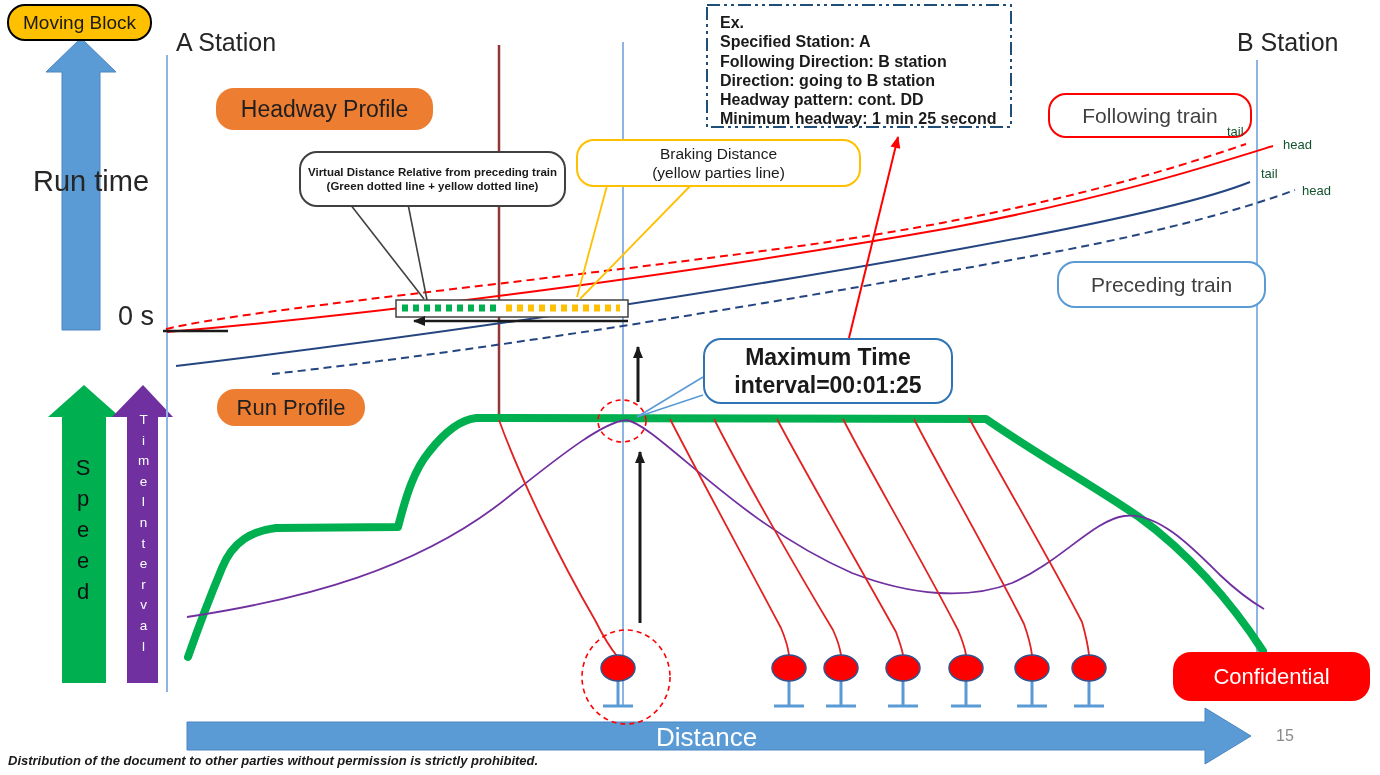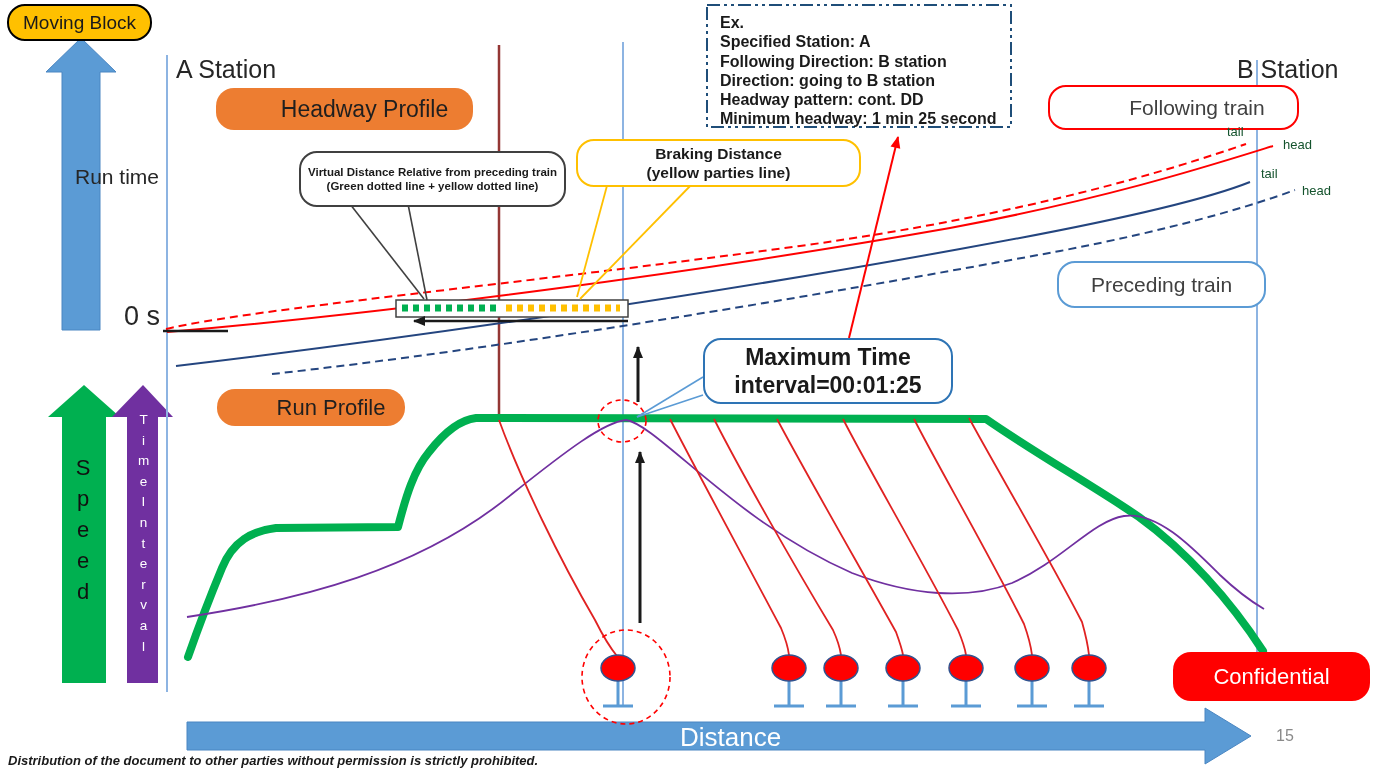--- a/index.html
+++ b/index.html
@@ -9,40 +9,40 @@
     --gray:#404040; --pagegray:#8A8A8A; --ink:#1A1A1A;
   }
   html,body{margin:0;padding:0;background:#fff;}
   #slide{position:relative;width:1380px;height:775px;background:#fff;overflow:hidden;
          font-family:"Liberation Sans","DejaVu Sans",sans-serif;color:var(--ink);}
   #vector{position:absolute;left:0;top:0;z-index:1;}
   .lbl{position:absolute;z-index:2;white-space:nowrap;}
   .boxed{display:flex;align-items:center;justify-content:center;text-align:center;background:#fff;border-radius:18px;}
   .badge{left:7px;top:4px;width:141px;height:33px;background:var(--gold);border:2px solid #000;
          font-size:19px;}
-  .station{font-size:25px;color:#262626;margin-top:27px;}
-  .axis-word{font-size:21px;color:#262626;margin-left:42px;}
-  .profile-chip{background:var(--orange);color:#1f1f1f;font-size:23px;padding-left:40px;}
+  .station{font-size:25px;color:#262626;}
+  .axis-word{font-size:29px;color:#262626;}
+  .profile-chip{background:var(--orange);color:#1f1f1f;font-size:23px;}
   .hp{left:216px;top:88px;width:217px;height:42px;}
   .rp{left:217px;top:389px;width:148px;height:37px;font-size:22px;}
   .virtual{left:299px;top:151px;width:263px;height:52px;border:2px solid var(--gray);
            font-size:11.5px;font-weight:bold;line-height:14px;flex-direction:column;}
   .braking{left:576px;top:139px;width:281px;height:44px;border:2px solid var(--gold);
-           font-size:15.5px;font-weight:bold;line-height:19px;flex-direction:column;}
+           font-size:15.5px;font-weight:normal;line-height:19px;flex-direction:column;}
   .maxbox{left:703px;top:338px;width:246px;height:62px;border:2px solid var(--maxborder);
           font-size:23px;font-weight:bold;line-height:28px;flex-direction:column;}
   .exbox{left:708px;top:6px;width:300px;padding:7px 0 0 12px;font-size:16px;font-weight:bold;
          line-height:19.3px;background:transparent;}
   .train-tag{font-size:21px;color:var(--gray);}
-  .following{left:1048px;top:85px;width:200px;height:41px;border:2px solid var(--red);padding-left:47px;}
+  .following{left:1048px;top:93px;width:200px;height:41px;border:2px solid var(--red);}
   .preceding{left:1057px;top:261px;width:205px;height:43px;border:2px solid var(--blue);}
   .tag-sm{font-size:13px;color:#14532d;}
   .confid{left:1173px;top:652px;width:197px;height:49px;background:var(--red);color:#fff;font-size:22px;}
-  .dist-lbl{left:656px;top:722px;font-size:26px;color:#fff;margin-left:24px;}
-  .zero{left:124px;top:301px;font-size:27px;color:#262626;}
+  .dist-lbl{left:656px;top:722px;font-size:26px;color:#fff;}
+  .zero{left:118px;top:301px;font-size:27px;color:#262626;}
   .pagenum{left:1256px;top:727px;font-size:16px;color:var(--pagegray);margin-left:20px;}
   .footer{left:8px;top:753px;font-size:13px;font-weight:bold;font-style:italic;}
   .vword{white-space:pre-line;text-align:center;}
   .speedw{left:70px;top:452px;width:26px;font-size:22px;line-height:31px;color:#111;}
   .tiw{left:135px;top:410px;width:17px;font-size:13.5px;line-height:20.6px;color:#fff;}
   
   .s-lblue{stroke:var(--lightblue);stroke-width:2;fill:none;}
   .s-maroon{stroke:var(--maroon);stroke-width:2.5;fill:none;}
   .s-red{stroke:var(--red);stroke-width:2;fill:none;}
   .s-navy{stroke:var(--navy);stroke-width:2;fill:none;}

